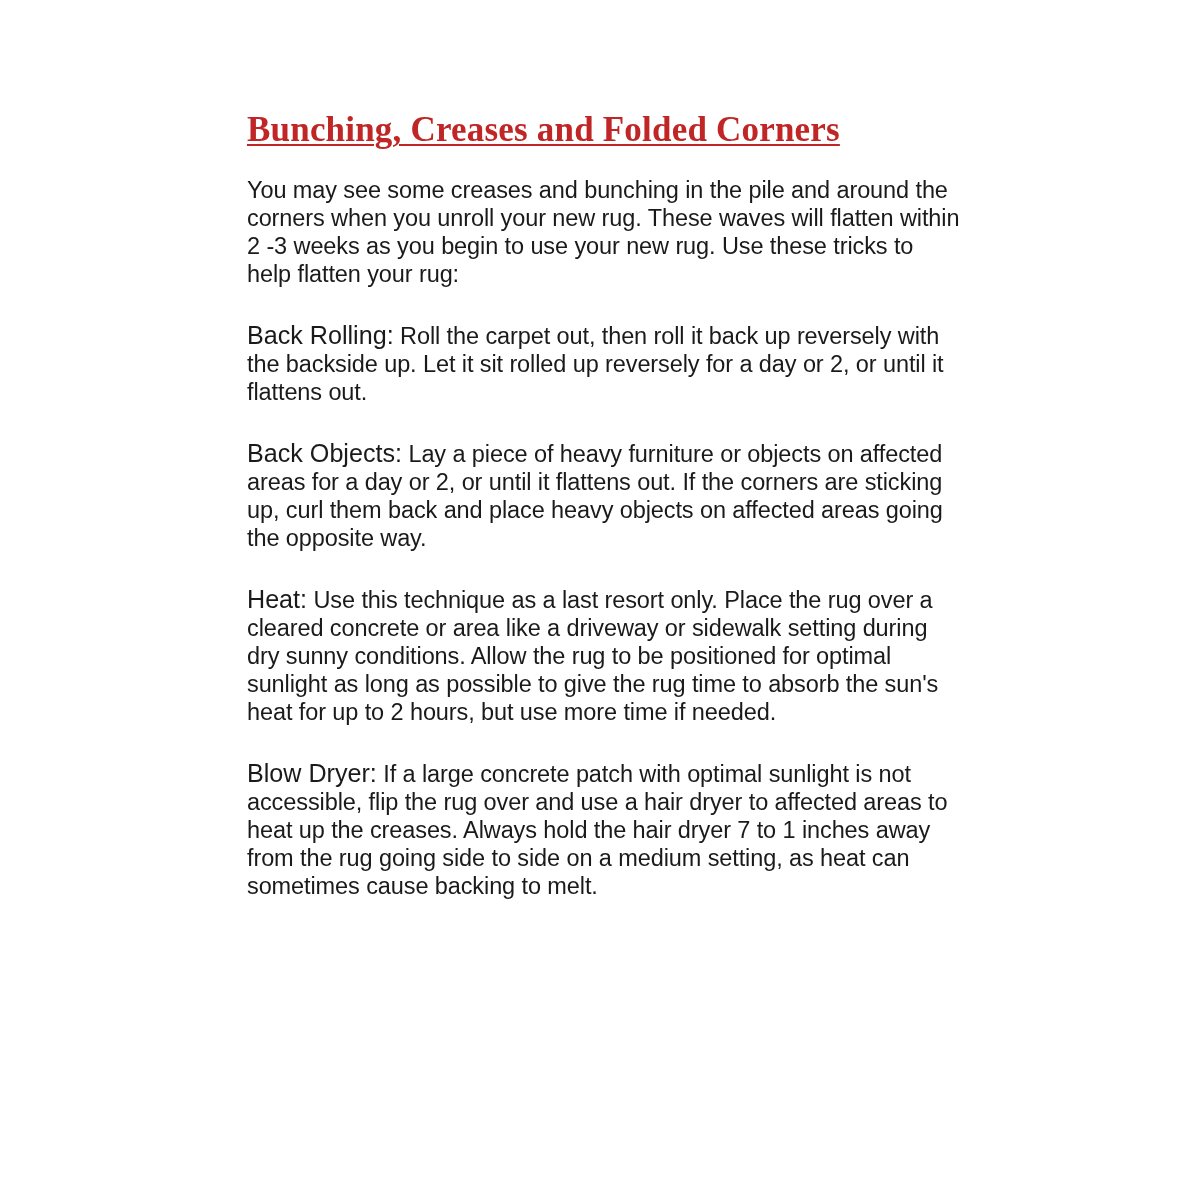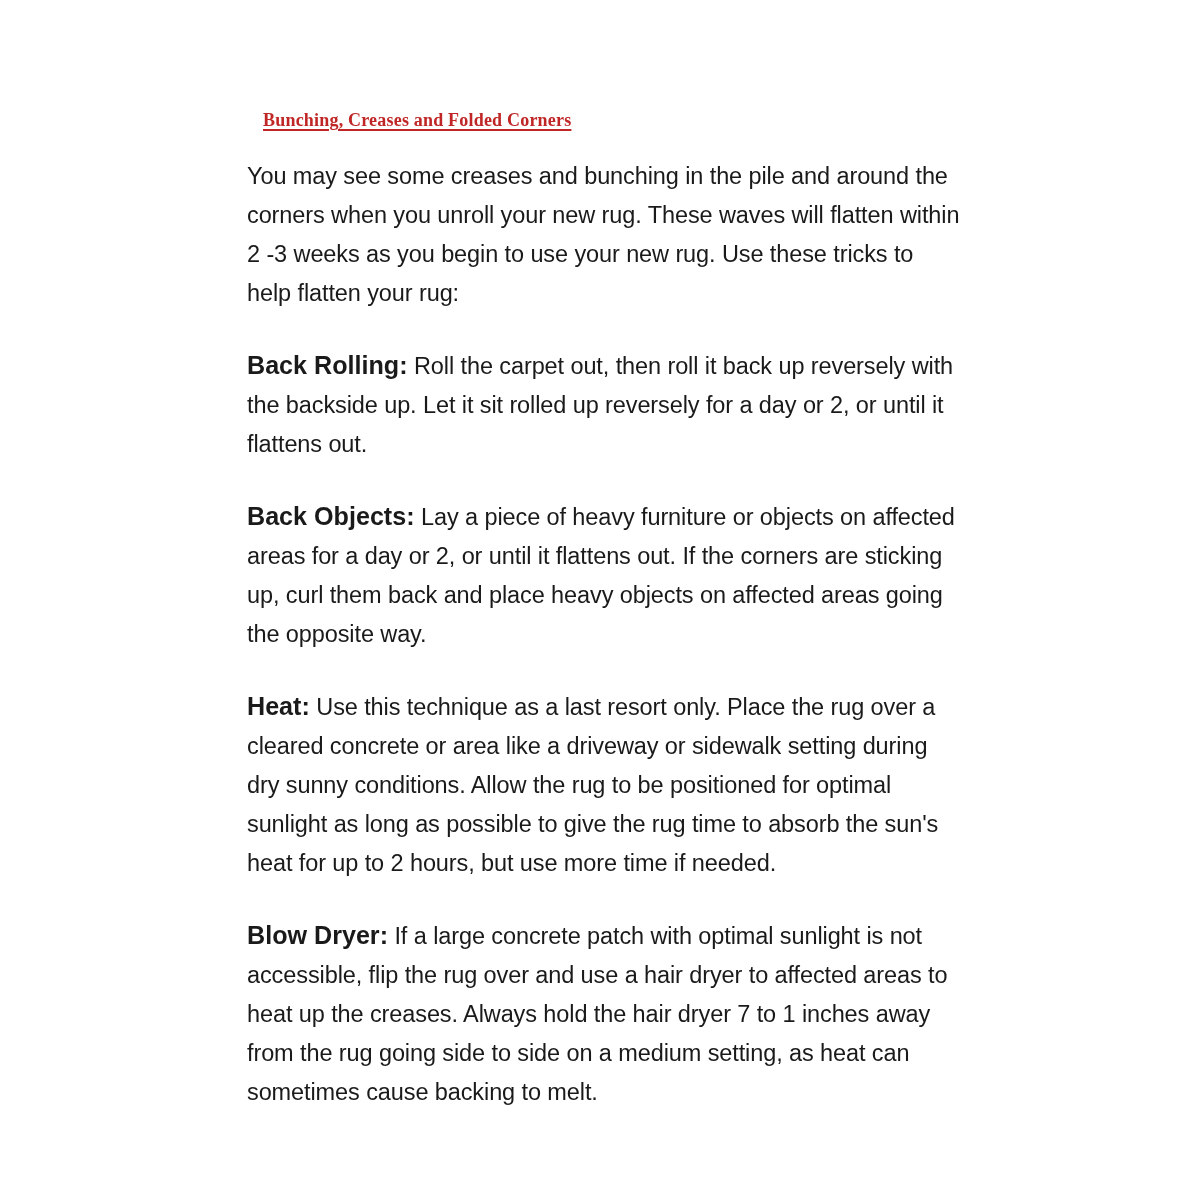--- a/index.html
+++ b/index.html
@@ -18,37 +18,37 @@
   .content {
     position: absolute;
     left: 247px;
     top: 110px;
     width: 716px;
     font-family: "Liberation Sans", "DejaVu Sans", sans-serif;
     color: #1a1a1a;
   }
   .doc-heading {
     font-family: "Liberation Serif", "DejaVu Serif", serif;
-    font-size: 18px;
+    font-size: 35px;
     font-weight: bold;
     color: #c02626;
     text-decoration: underline;
     text-decoration-thickness: 2px;
     text-underline-offset: 3px;
     letter-spacing: 0.2px;
-    margin: 0 0 26px 16px;
+    margin: 0 0 26px 0;
   }
   .para {
     font-size: 23.5px;
-    line-height: 39px;
+    line-height: 28px;
     letter-spacing: -0.1px;
     margin: 0 0 33px 0;
   }
   .run-in-label {
-    font-weight: bold;
+    font-weight: normal;
     font-size: 1.07em;
     letter-spacing: 0;
     text-align: center;
   }
 </style>
 </head>
 <body>
 
 <div class="page">
   <div class="content">

